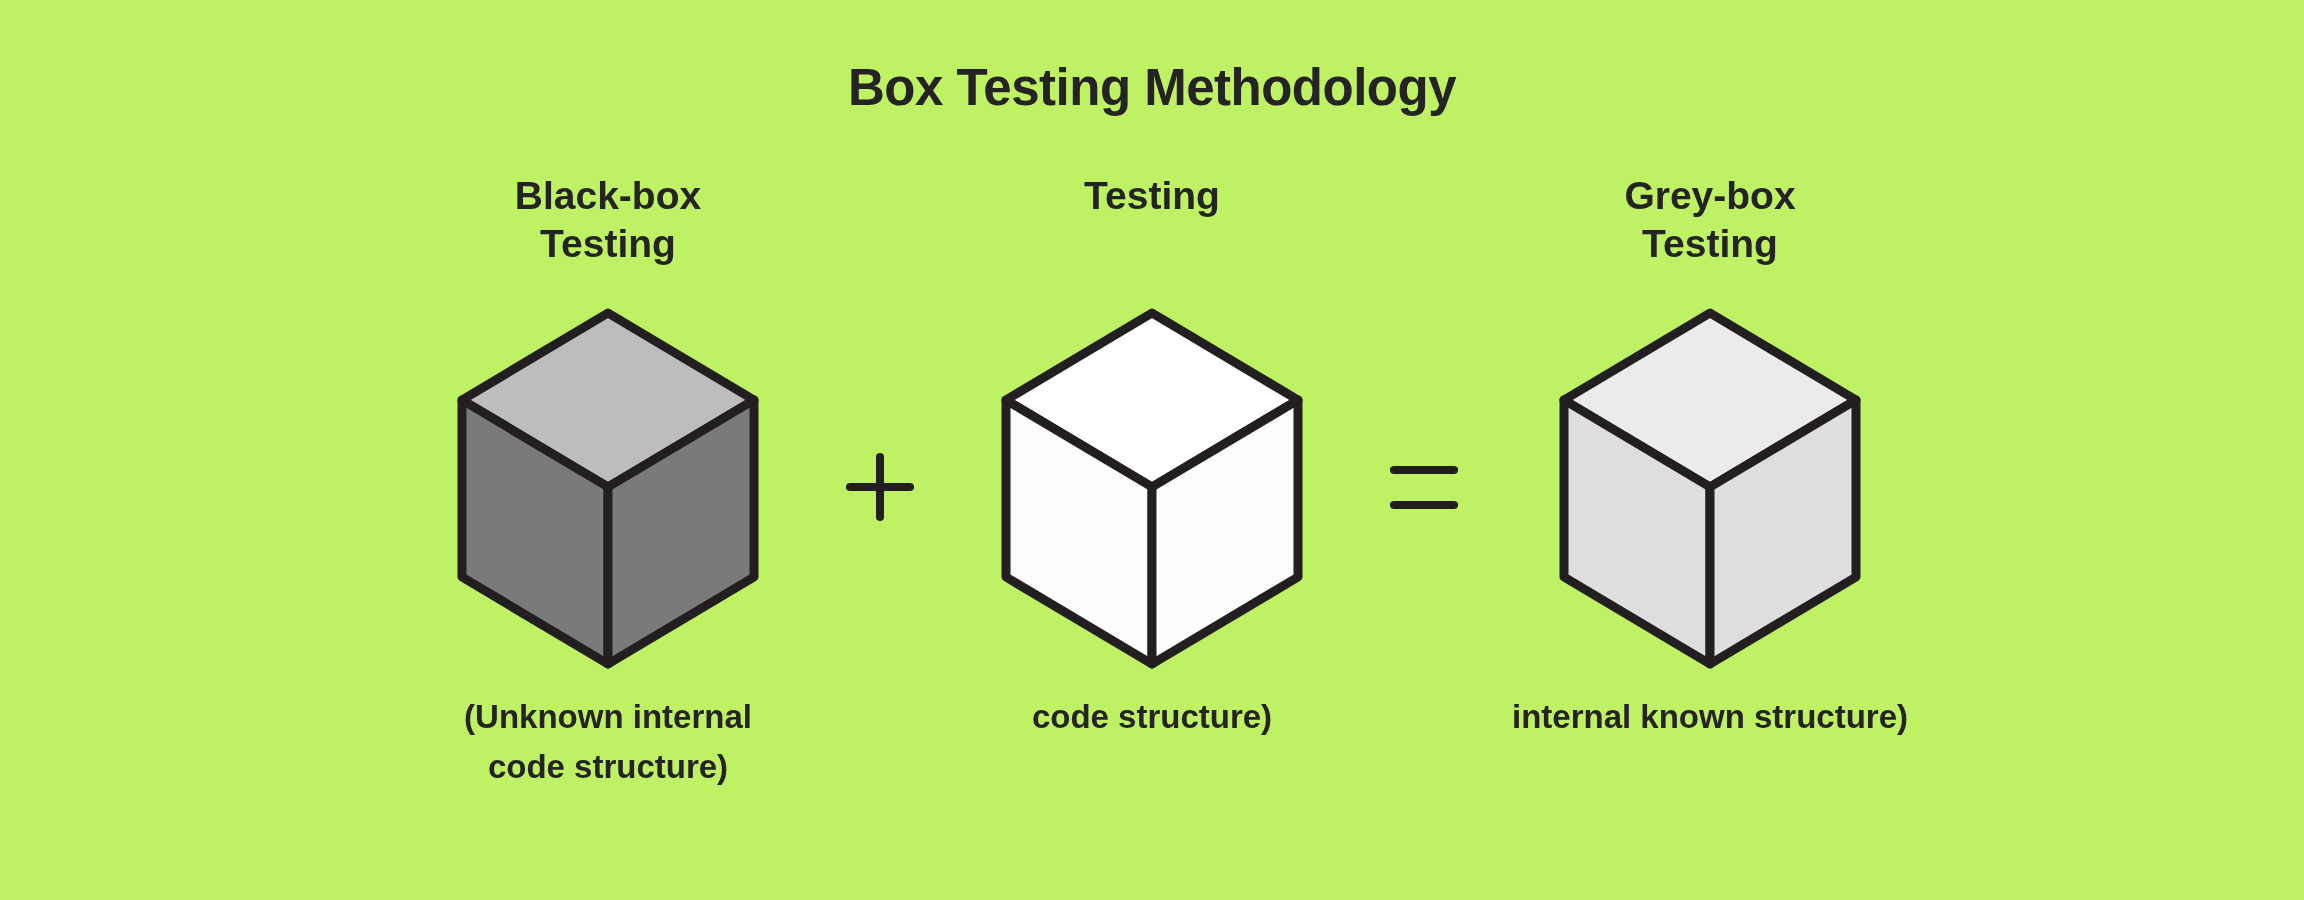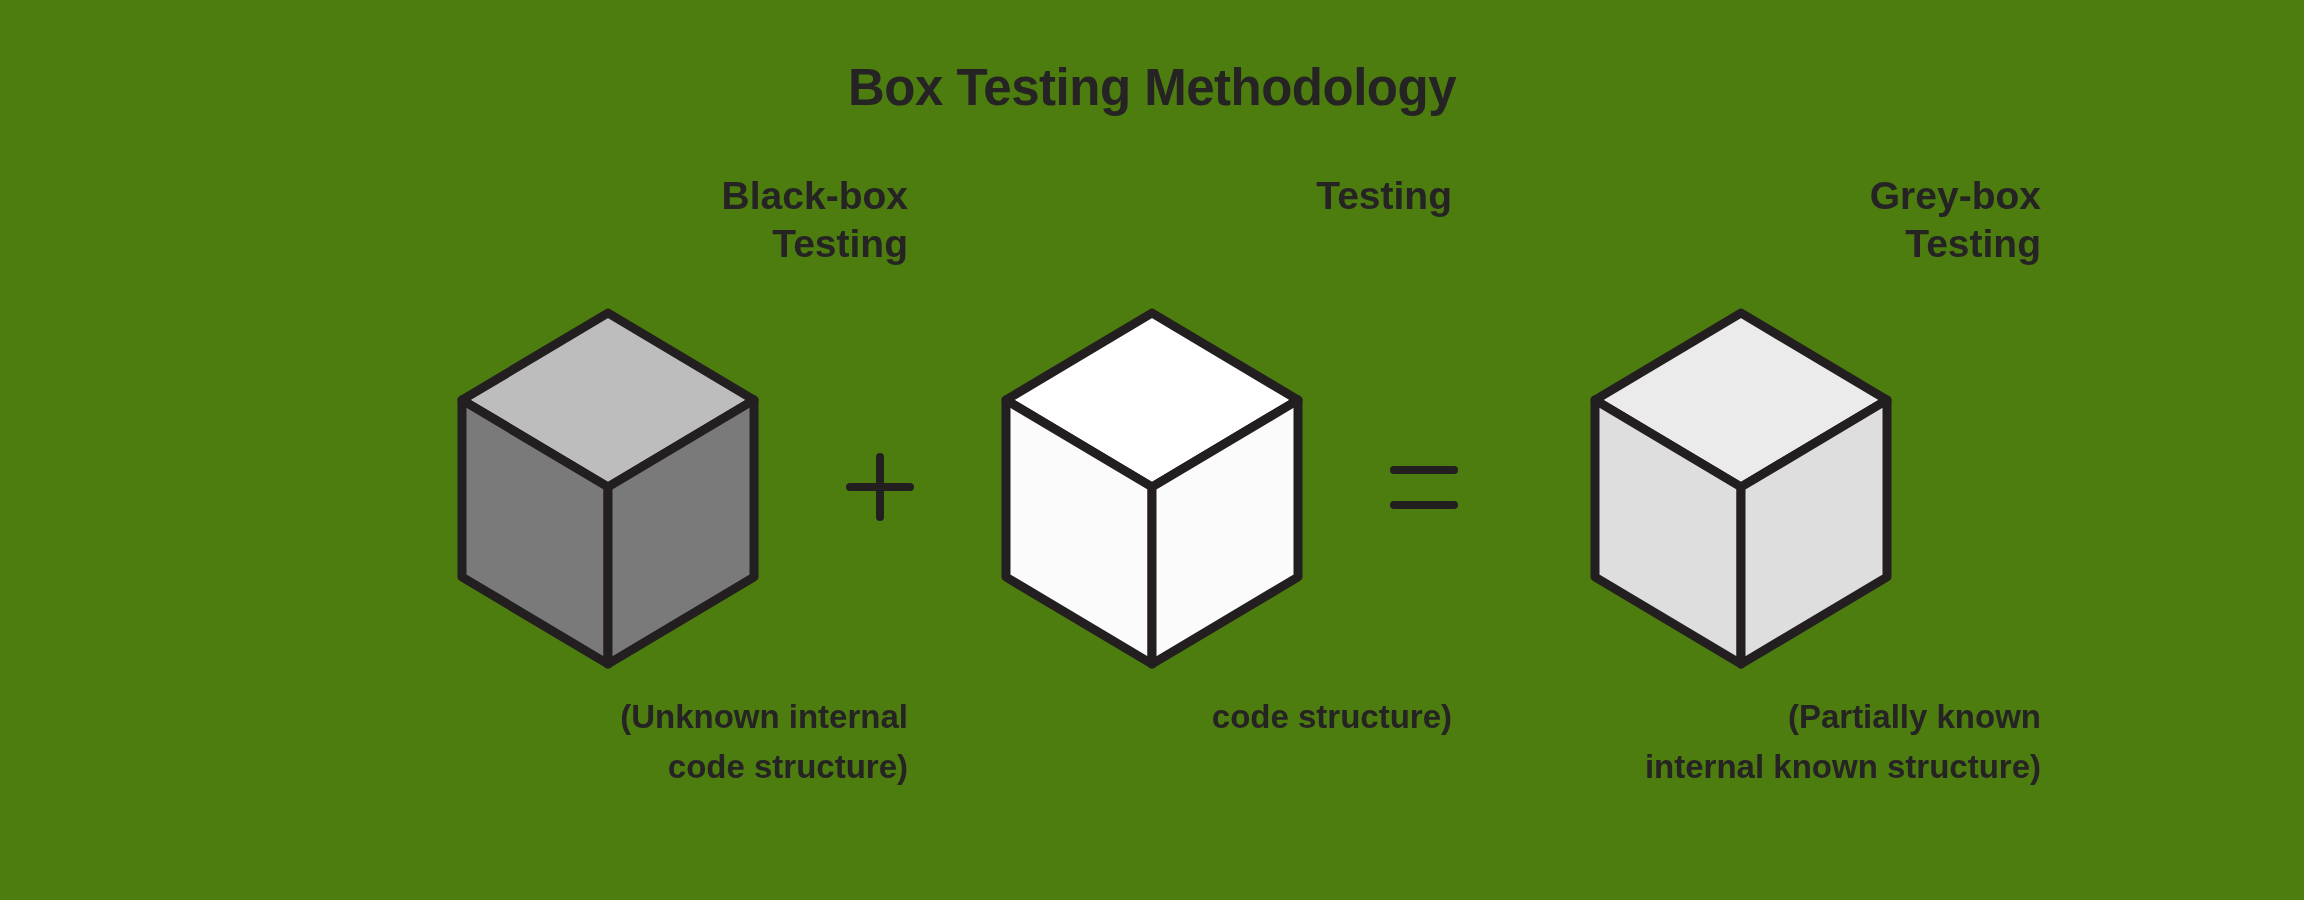--- a/index.html
+++ b/index.html
@@ -3,43 +3,43 @@
 <meta charset="utf-8">
 <style>
   * { margin: 0; padding: 0; box-sizing: border-box; }
   html, body {
     width: 2304px; height: 900px;
     font-family: "Liberation Sans", sans-serif;
   }
   .canvas {
     position: relative;
     width: 2304px; height: 900px;
-    background: #4d7c0f;
+    background: #bef264;
     overflow: hidden;
     color: #231f20;
   }
   .title {
     position: absolute;
     top: 58px; left: 0; width: 2304px;
     text-align: center;
     font-size: 51px;
     font-weight: 700;
     letter-spacing: -0.5px;
     color: #262324;
   }
   .cube-col {
     position: absolute;
     top: 0;
     width: 600px;
     height: 900px;
-    text-align: right;
+    text-align: center;
   }
   .cube-col.c1 { left: 308px; }
   .cube-col.c2 { left: 852px; }
-  .cube-col.c3 { left: 1441px; }
+  .cube-col.c3 { left: 1410px; }
   .cube-label {
     position: absolute;
     top: 172px; left: 0; width: 600px;
     font-size: 39px;
     font-weight: 700;
     line-height: 48px;
     color: #262324;
   }
   .cube-svg {
     position: absolute;
@@ -124,18 +124,17 @@
       <div class="label-line">Testing</div>
     </div>
     <svg class="cube-svg" viewBox="0 0 310 368">
       <g stroke="#231f20" stroke-width="9" stroke-linejoin="round" stroke-linecap="round">
         <polygon points="155,9 301,96 155,183 9,96" fill="#ebebeb"></polygon>
         <polygon points="9,96 155,183 155,360 9,273" fill="#dedede"></polygon>
         <polygon points="301,96 155,183 155,360 301,273" fill="#dedede"></polygon>
       </g>
     </svg>
     <div class="cube-caption">
-      <div class="caption-line">(Partially known</div>
       <div class="caption-line">internal known structure)</div>
     </div>
   </div>
 
 </div>
 
 </body></html>

